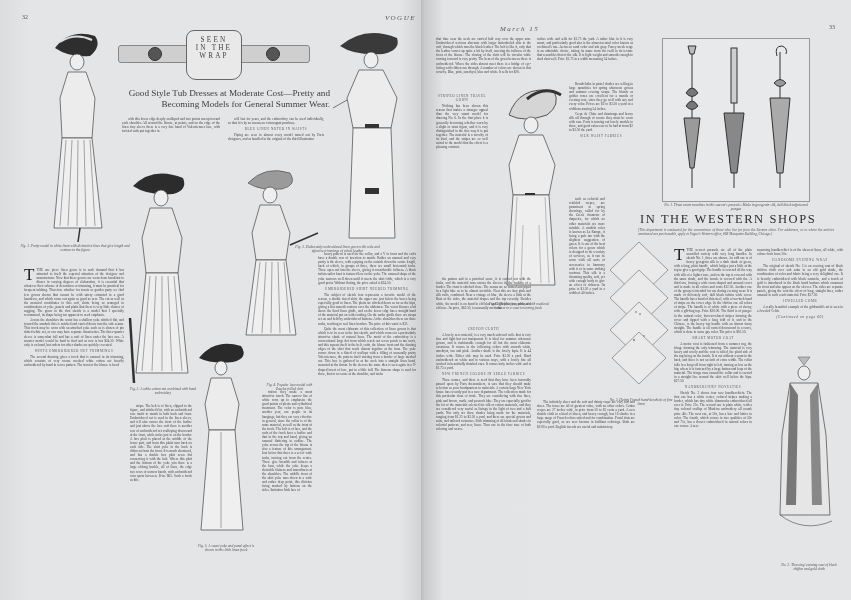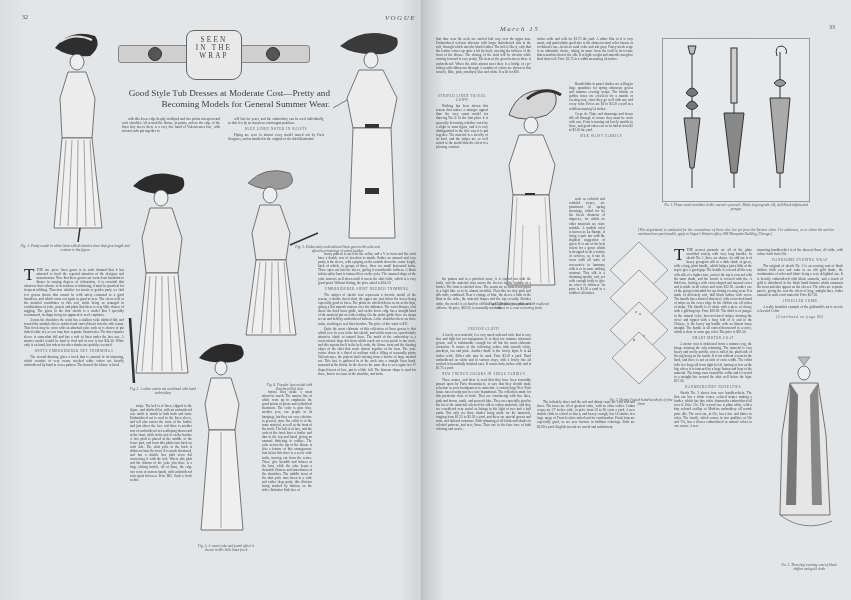--- a/index.html
+++ b/index.html
@@ -236,20 +236,21 @@
         <rect x="69" y="10" width="6" height="55" fill="#cfcfcf"></rect>
         <path d="M62 75 L82 75 L75 135 L69 135Z" fill="#888"></path>
         <path d="M115 18 Q112 8 120 8 Q126 10 124 16"></path>
         <line x1="118" y1="14" x2="118" y2="150"></line>
         <path d="M112 45 Q118 38 124 45 Q118 52 112 45Z" fill="#999"></path>
         <path d="M108 60 L128 60 L121 135 L115 135Z" fill="#aaa"></path>
       </g>
     </svg>
     <div class="caption" style="left:240px;top:203px;width:144px;">No. 1. Three smart novelties in this season's parasols. Made in grosgrain silk, dull black taffeta and pongee</div>
 
+    <div class="western-title" style="left:216px;">IN THE WESTERN SHOPS</div>
     <div class="italic-note" style="left:214px;top:228px;width:196px;">[This department is conducted for the convenience of those who live far from the Eastern cities. For addresses, or to where the articles mentioned are purchasable, apply to Vogue's Western office, 808 Marquette Building, Chicago.]</div>
 
     <div class="col" style="left:250px;top:248px;width:78px;height:330px;">
       <p style="text-indent:0"><span class="dropcap">T</span><span>THE newest parasols are all of the plain unruffled variety with very long handles. In sketch No. 1, three are shown. An odd one is of heavy grosgrain silk in a dark shade of green, with a long, plain handle, which bulges just a little at the top to give a good grip. The handle is covered all the way with silk of a lighter tone, and on the top is covered with the same shade, and the ferrule is covered with the. A third one, having a wide cross shaped and unusual cover and is made in all colors and costs $12.50. Another one of the group is intended for use during evening wear. It is made of delicately soft, dull black taffeta wide cover. The handle has a band of thin steel, with a two-inch band of stripe on the cover edge. In the chiffon one all colors of stripe. The handle is of white with a piece of ebony, with a gilt-bug top. Price $20.00. The third is of pongee in the natural color, brown-colored stripes forming the cover and tipped with a long fold of it, and in the Chinese, is the heavy top handle with an almost fancy straight. The handle is all carried downward in a curve, which is done in some gay color. The price is $10.50.</span></p>
       <div class="subhead">SMART MOTOR COAT</div>
       <p>A motor coat is fashioned from a summer rug, the fringe forming the only trimming. The material is very heavy and wooly and the coat is rolled, the plaid side of the rug being on the inside. It is cut without a seam in the back, and there is not an inch of extra width. The collar falls in a long roll from right to left, turning as low as the hip, where it is fastened by a large button and loop of the material. The fringe runs around the collar and is carried in a straight line around the skirt well below the hips. $27.50.</p>
       <div class="subhead">HANDKERCHIEF NOVELTIES</div>
       <p>Sketch No. 2 shows four new handkerchiefs. The first one has a white center, colored stripes making a border, which has tiny white shamrocks embroidered all over it. Price 25c. The second one is plain white, with a tiny colored scallop of Madeira embroidery all round; price 40c. The next one, at 50c, has a lace and lattice in color. The fourth, which comes in two qualities at 50c and 75c, has a flower embroidered in natural colors in one corner. A new</p>
     </div>
 

